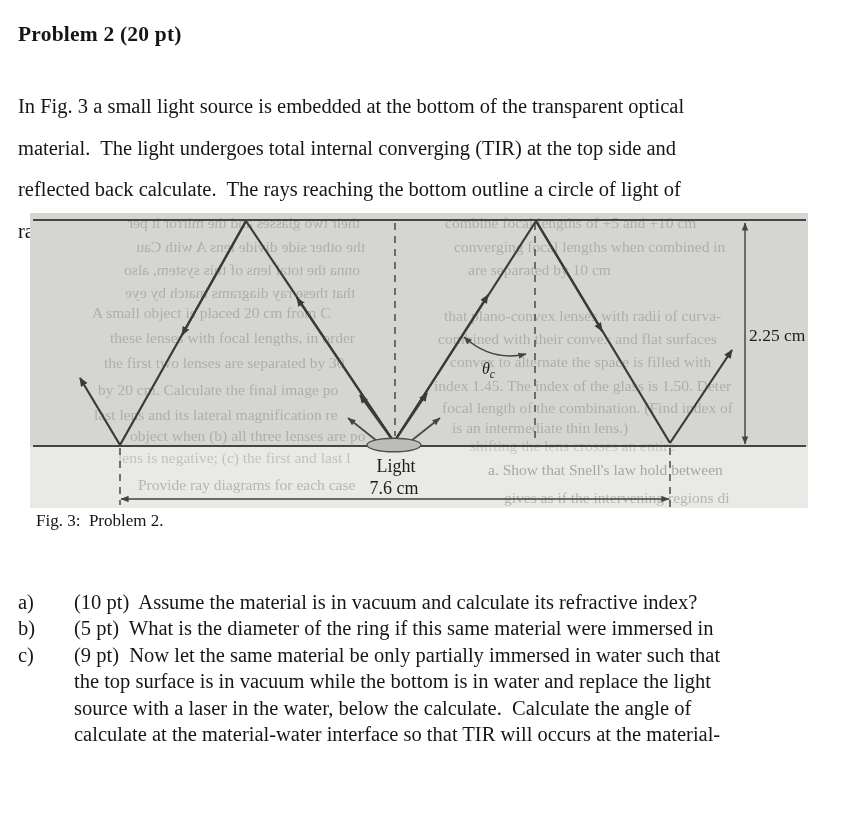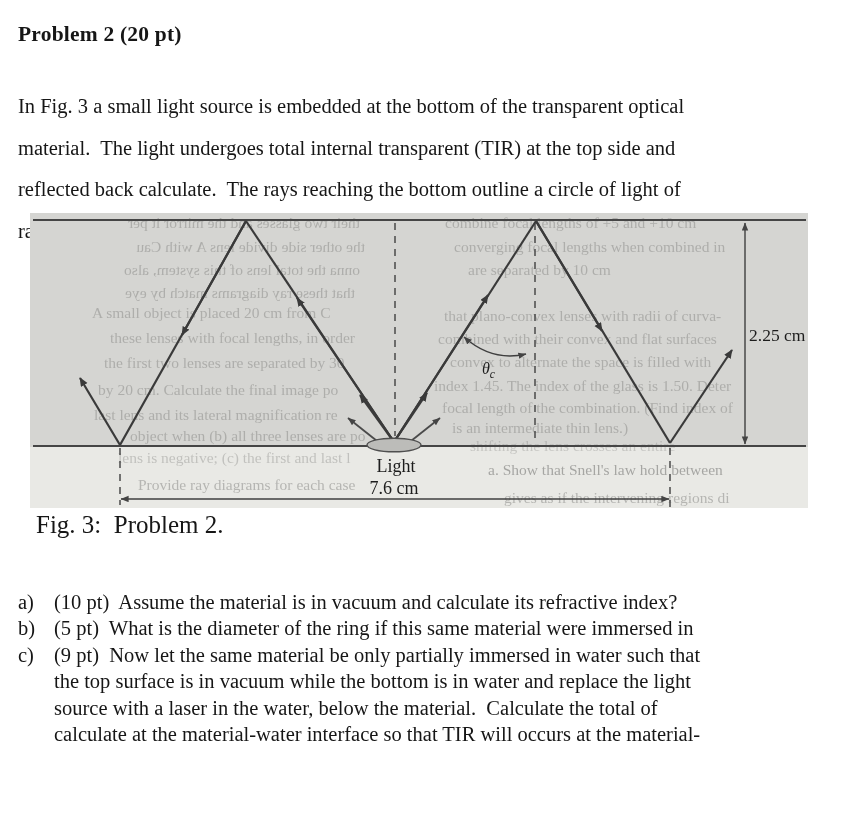--- a/index.html
+++ b/index.html
@@ -25,40 +25,40 @@
     font-family:"Liberation Serif","DejaVu Serif",serif;
     fill:#1d1d1d;
   }
   .ghost { filter: blur(0.45px); }
   .ghost text { font-size:15.5px; fill:#6f6f6d; }
   .lbl { font-size:18px; }
   .lbl-dim { font-size:17.5px; }
   .lbl-theta { font-size:16px; font-style:italic; }
   .caption {
     position:absolute; left:36px; top:511px;
-    font-size:25px; white-space:pre;
+    font-size:17px; white-space:pre;
   }
   .questions {
     position:absolute; left:18px; top:589px;
     font-size:20.5px; line-height:26.4px;
   }
   .qrow { display:flex; }
   .qm { width:36px; flex:0 0 36px; white-space:pre; }
-  .qt { white-space:pre; }
+  .qt { white-space:pre;margin-left:20px; }
 </style>
 </head>
 <body>
 
 <div class="page">
 
   <h1 class="title">Problem 2 (20 pt)</h1>
 
   <div class="para">
     <div class="tline">In Fig. 3 a small light source is embedded at the bottom of the transparent optical</div>
-    <div class="tline">material.  The light undergoes total internal transparent (TIR) at the top side and</div>
+    <div class="tline">material.  The light undergoes total internal converging (TIR) at the top side and</div>
     <div class="tline">reflected back calculate.  The rays reaching the bottom outline a circle of light of</div>
     <div class="tline">radius 5 cm.</div>
   </div>
 
   <div class="figure">
     <svg width="778" height="295" viewBox="0 0 778 295">
       <defs>
         <marker id="ah" markerWidth="10" markerHeight="9" refX="8.2" refY="3.8" orient="auto-start-reverse" markerUnits="userSpaceOnUse">
           <path d="M0,0 L9,3.8 L0,7.6 Z" fill="#3a3a3a"></path>
         </marker>
@@ -158,21 +158,21 @@
     <div class="qrow">
       <span class="qm">c)</span>
       <span class="qt">(9 pt)  Now let the same material be only partially immersed in water such that</span>
     </div>
     <div class="qrow">
       <span class="qm"></span>
       <span class="qt">the top surface is in vacuum while the bottom is in water and replace the light</span>
     </div>
     <div class="qrow">
       <span class="qm"></span>
-      <span class="qt">source with a laser in the water, below the material.  Calculate the total of</span>
+      <span class="qt">source with a laser in the water, below the calculate.  Calculate the angle of</span>
     </div>
     <div class="qrow">
       <span class="qm"></span>
       <span class="qt">calculate at the material-water interface so that TIR will occurs at the material-</span>
     </div>
     <div class="qrow">
       <span class="qm"></span>
     </div>
   </div>
 

